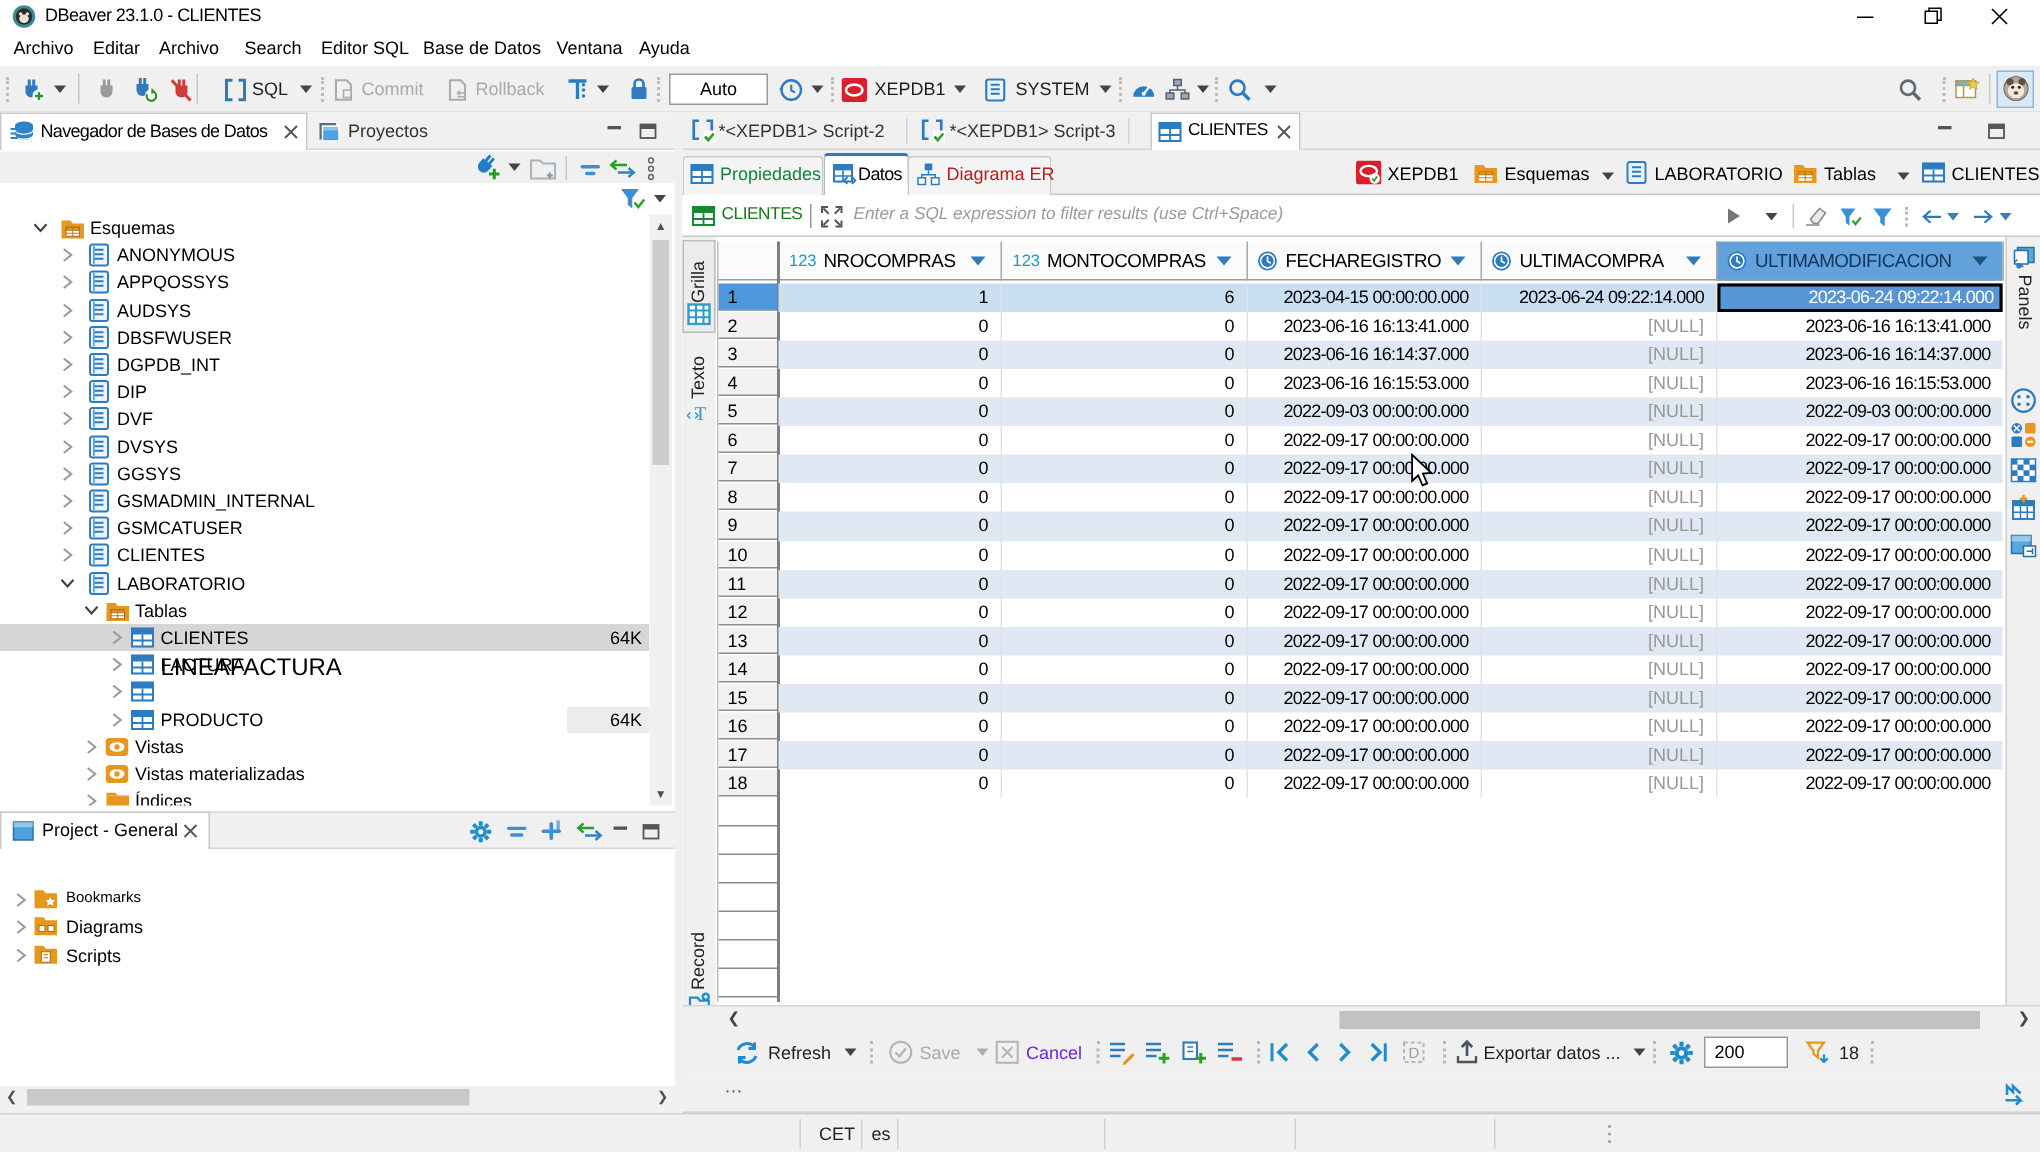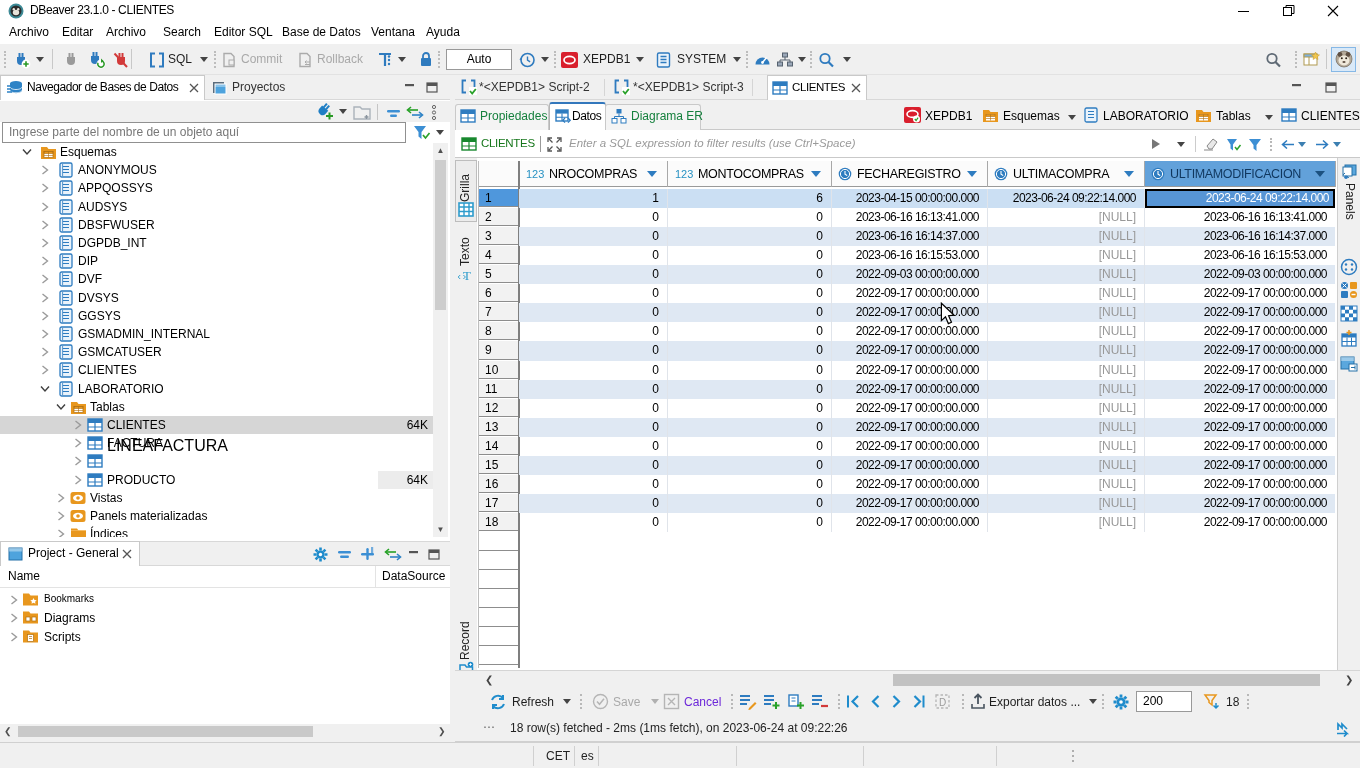--- a/index.html
+++ b/index.html
@@ -277,21 +277,20 @@
       <path d="M2 5 h10" stroke="#26a126" stroke-width="1.6"></path>
     <path d="M13 7 L16.5 10 L13 13" fill="none" stroke="#2e83c6" stroke-width="1.6"></path>
       <path d="M6 10 h10" stroke="#2e83c6" stroke-width="1.6"></path>
   </svg>
   <svg class="abs" style="left:430px;top:29px" width="8" height="17">
       <circle cx="4" cy="3" r="1.6" fill="none" stroke="#666"></circle>
       <circle cx="4" cy="8.5" r="1.6" fill="none" stroke="#666"></circle>
       <circle cx="4" cy="14" r="1.6" fill="none" stroke="#666"></circle>
     </svg>
 
-  <div class="abs" style="left:2px;top:47px;width:404px;height:21px;background:#fff;border:1px solid #909090;line-height:19px;color:#777;font-size:12px;padding-left:6px">Ingrese parte del nombre de un objeto aquí</div>
   <svg class="abs" style="left:413px;top:50px" width="18" height="16" viewBox="0 0 18 16">
     <path d="M1 1 h12 l-4.5 6 v7 l-3 -2.5 v-4.5 z" fill="#3c8fd4"></path>
     <path d="M10 10 l2.5 3 4 -5" fill="none" stroke="#2aa12a" stroke-width="1.7"></path>
   </svg>
   <div class="caret" style="position:absolute;left:436px;top:55px;border-top-color:#444"></div>
 
   <div id="navtree" class="abs" style="left:0;top:68px;width:433px;height:394px;background:#fff;overflow:hidden">
       <svg class="abs" style="left:22px;top:5px" width="10" height="8">
         <path d="M1 1.5 L5 6 L9 1.5" fill="none" stroke="#3f3f3f" stroke-width="1.4"></path>
       </svg>
@@ -481,21 +480,21 @@
       </svg>
 <div class="abs" style="left:90px;top:348px;font-size:12px;white-space:nowrap">Vistas</div>
 <svg class="abs" style="left:57px;top:368px" width="8" height="10">
         <path d="M1.5 1 L6.5 5 L1.5 9" fill="none" stroke="#9a9a9a" stroke-width="1.4"></path>
       </svg>
 <svg class="abs" style="left:70px;top:366px" width="16" height="14" viewBox="0 0 16 14">
 <rect x="0.5" y="1" width="15" height="12" rx="2.5" fill="#e8971e"></rect>
 <ellipse cx="8" cy="7" rx="5" ry="3.2" fill="#fff"></ellipse>
 <circle cx="8" cy="7" r="1.8" fill="#e8971e"></circle>
       </svg>
-<div class="abs" style="left:90px;top:366px;font-size:12px;white-space:nowrap">Panels materializadas</div>
+<div class="abs" style="left:90px;top:366px;font-size:12px;white-space:nowrap">Vistas materializadas</div>
 <svg class="abs" style="left:57px;top:386px" width="8" height="10">
         <path d="M1.5 1 L6.5 5 L1.5 9" fill="none" stroke="#9a9a9a" stroke-width="1.4"></path>
       </svg>
 <svg class="abs" style="left:70px;top:384px" width="17" height="14" viewBox="0 0 17 14">
 <path d="M1 1.5 h6 l1.5 2 H16 v9.5 H1 z" fill="#e8971e"></path>
 <path d="M1 3.5 h15" stroke="#f4b75a" stroke-width="0.8"></path>
       </svg>
 <div class="abs" style="left:90px;top:384px;font-size:12px;white-space:nowrap">Índices</div>
     </div>
 
@@ -539,25 +538,20 @@
         <path d="M6 10 h10" stroke="#2e83c6" stroke-width="1.6"></path>
     </svg>
     <svg class="abs" style="left:408px;top:13px" width="12" height="10">
         <rect x="1" y="1" width="9" height="2.2" fill="#555"></rect>
       </svg>
     <svg class="abs" style="left:428px;top:12px" width="12" height="11">
         <rect x="1" y="1" width="10" height="9" fill="none" stroke="#555" stroke-width="1.2"></rect>
         <rect x="1" y="1" width="10" height="3" fill="#555"></rect>
       </svg>
 
-    <div class="abs" style="left:0;top:29px;width:450px;height:22px;background:#fff;border-bottom:1px solid #e3e3e3">
-      <div class="abs" style="left:8px;top:3px;font-size:12px">Name</div>
-      <div class="vline" style="left:375px;top:0;height:22px;background:#e3e3e3"></div>
-      <div class="abs" style="left:382px;top:3px;font-size:12px">DataSource</div>
-    </div>
     <div class="abs" style="left:0;top:51px;width:450px;height:136px;background:#fff" id="projtree">
         <svg class="abs" style="left:10px;top:7px" width="8" height="10">
           <path d="M1.5 1 L6.5 5 L1.5 9" fill="none" stroke="#9a9a9a" stroke-width="1.4"></path>
         </svg>
 <svg class="abs" style="left:22px;top:4px" width="17" height="15" viewBox="0 0 17 15">
 <path d="M1 1.5 h6 l1.5 2 H16 v10 H1 z" fill="#e8971e"></path>
 <path d="M11.5 6 l1 2 2.2 0.2 -1.6 1.5 0.4 2.1 -2 -1.1 -2 1.1 0.4 -2.1 -1.6 -1.5 2.2 -0.2 z" fill="#fff"></path>
         </svg>
 <div class="abs" style="left:44px;top:5px;font-size:10px">Bookmarks</div>
 <svg class="abs" style="left:10px;top:25px" width="8" height="10">
@@ -644,21 +638,21 @@
   </svg>
   <div class="abs tab-label" style="left:117px;top:34px;letter-spacing:-0.4px">Datos</div>
 
   <div class="abs" style="left:150px;top:29px;width:96px;height:26px;background:#f4f4f4;border:1px solid #c9c9c9;border-bottom:none;border-radius:3px 3px 0 0"></div>
   <svg class="abs" style="left:156px;top:33px" width="16" height="16" viewBox="0 0 16 16">
     <rect x="5.5" y="1" width="5" height="4.5" fill="#2e7cc0"></rect>
     <rect x="1" y="10.5" width="5" height="4.5" fill="#fff" stroke="#2e7cc0"></rect>
     <rect x="10" y="10.5" width="5" height="4.5" fill="#fff" stroke="#2e7cc0"></rect>
     <path d="M8 5.5 v3 M3.5 10.5 v-2 h9 v2" fill="none" stroke="#2e7cc0"></path>
   </svg>
-  <div class="abs tab-label" style="left:176px;top:34px;color:#15803d">Diagrama ER</div>
+  <div class="abs tab-label" style="left:176px;top:34px;color:#b91c1c">Diagrama ER</div>
 
   <svg class="abs" style="left:449px;top:32px" width="17" height="16" viewBox="0 0 17 16">
     <rect x="0" y="0" width="17" height="16" rx="2" fill="#d91f2d"></rect>
     <ellipse cx="8.5" cy="7" rx="5.5" ry="3.4" fill="none" stroke="#fff" stroke-width="1.6"></ellipse>
     <circle cx="12.5" cy="12" r="3.5" fill="#fff"></circle>
     <path d="M10.8 12 l1.3 1.5 2 -2.8" fill="none" stroke="#2aa12a" stroke-width="1.2"></path>
   </svg>
   <div class="abs tab-label" style="left:470px;top:34px">XEPDB1</div>
   <svg class="abs" style="left:527px;top:33px" width="17" height="15" viewBox="0 0 17 15">
     <path d="M1 2 h6 l1.5 2 H16 v10 H1 z" fill="#e8971e"></path>
@@ -1067,21 +1061,20 @@
 <svg class="abs" style="left:748px;top:5px" width="17" height="17" viewBox="0 0 17 17">
 <path d="M2 2 h11 l-4 5.5 v4.5 l-3 -2.5 v-2 z" fill="none" stroke="#e8971e" stroke-width="1.5"></path>
 <path d="M13 10 v5 M10.5 12.5 L13 15 L15.5 12.5" fill="none" stroke="#1f8ccc" stroke-width="1.5"></path>
       </svg>
 <div class="abs" style="left:771px;top:7px;font-size:12px;color:#1e1e1e">18</div>
 <div class="grip" style="left:792px;top:6px;height:15px"></div>
 </div>
 
   <div class="abs" style="left:0;top:640px;width:905px;height:27px;background:#f0f0f0;border-bottom:1px solid #d0d0d0">
     <div class="abs" style="left:28px;top:5px;color:#666;letter-spacing:1px">⋯</div>
-    <div class="abs" style="left:55px;top:6px;font-size:12px;color:#222">18 row(s) fetched - 2ms (1ms fetch), on 2023-06-24 at 09:22:26</div>
     <svg class="abs" style="left:880px;top:5px" width="17" height="17" viewBox="0 0 17 17">
       <path d="M3 10 v-6 l4 4 v-4 l5 5" fill="none" stroke="#1f8ccc" stroke-width="1.7"></path>
       <path d="M2 13.5 h10 l-3 -3 M12 13.5 l-3 3" fill="none" stroke="#1f8ccc" stroke-width="1.7"></path>
     </svg>
   </div>
 </div>
 
 <div id="statusbar">
   <div class="cell-sep" style="left:533px"></div>
   <span style="left:546px">CET</span>

